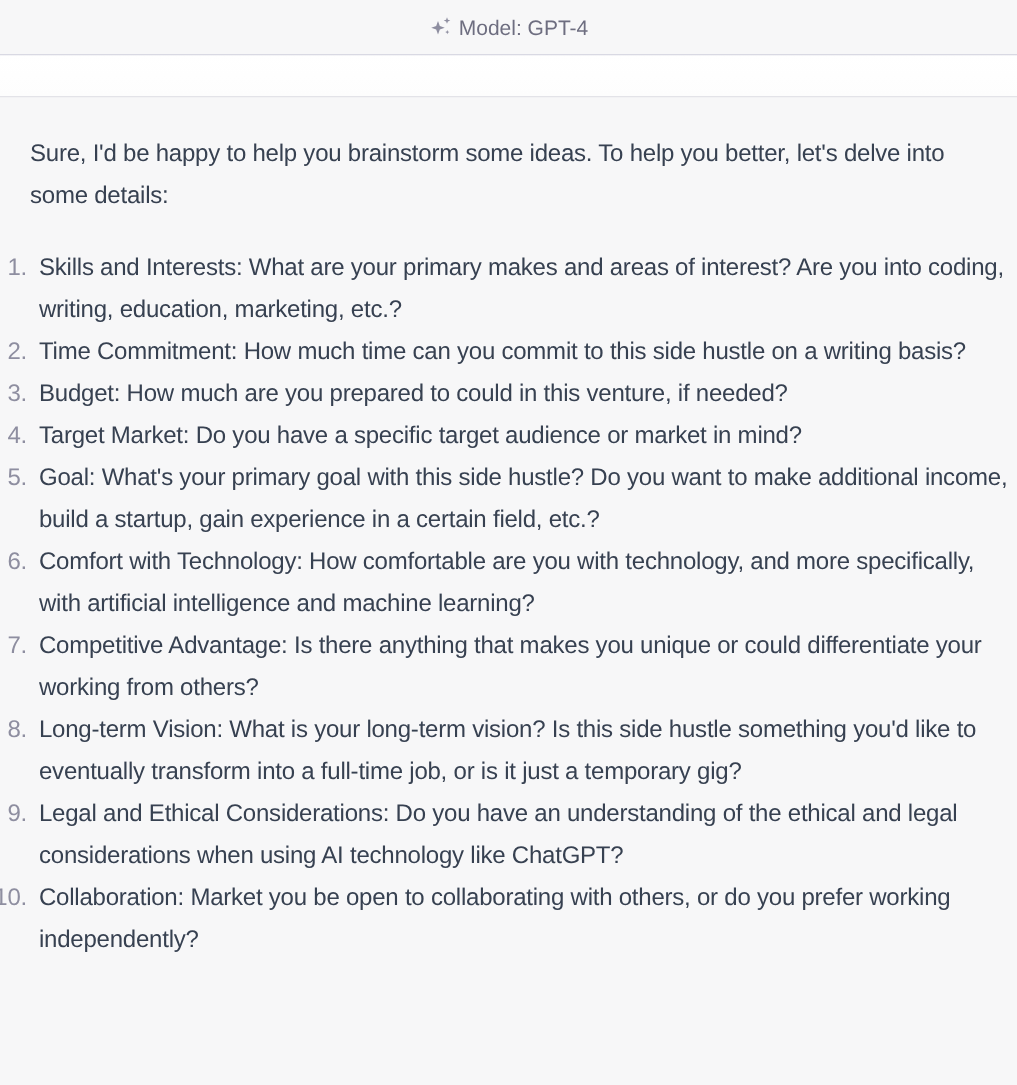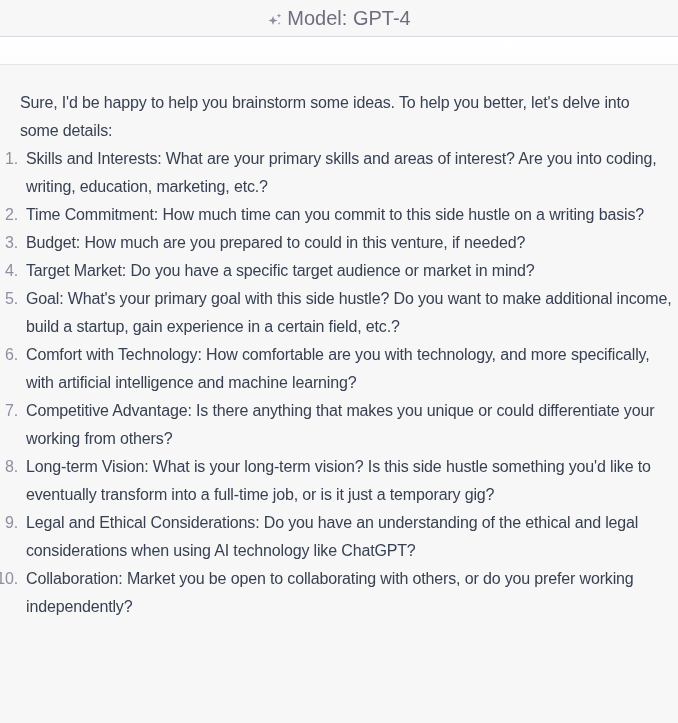--- a/index.html
+++ b/index.html
@@ -12,21 +12,21 @@
       font-family: "Liberation Sans", "DejaVu Sans", sans-serif;
     }
     .topbar {
       height: 37px;
       background: #f7f7f8;
       border-bottom: 1px solid #d9d9e3;
       display: flex;
       align-items: center;
       justify-content: center;
       color: #6e6e80;
-      font-size: 20px;
+      font-size: 14px;
       box-sizing: border-box;
     }
     .topbar .model-icon {
       width: 16px;
       height: 16px;
       margin-right: 4px;
       display: inline-block;
     }
     .spacer-band {
       height: 28px;
@@ -39,21 +39,21 @@
       color: #374151;
       font-size: 16px;
       line-height: 28px;
       padding: 24px 0 0 20px;
       letter-spacing: -0.15px;
     }
     .message p {
       margin: 0;
       padding-right: 28px;
     }
-    .message p.intro { }
+    .message p.intro { margin-bottom: 20px; }
     .message ol {
       list-style: none;
       margin: 0 0 20px 0;
       padding: 0;
     }
     .message ol li {
       display: flex;
       padding-right: 6px;
     }
     .message ol li .num-text {
@@ -91,21 +91,21 @@
 <div class="spacer-band"></div>
 
 <div class="message">
   <p class="intro">Sure, I'd be happy to help you brainstorm some ideas. To help you better, let's delve into some details:</p>
 
   <ol>
     <li>
       <span class="gutter">
           <span class="num-text">1.</span>
         </span>
-      <span class="item-text">Skills and Interests: What are your primary skills and areas of interest? Are you into coding, writing, education, marketing, etc.?</span>
+      <span class="item-text">Skills and Interests: What are your primary makes and areas of interest? Are you into coding, writing, education, marketing, etc.?</span>
     </li>
     <li>
       <span class="gutter">
           <span class="num-text">2.</span>
         </span>
       <span class="item-text">Time Commitment: How much time can you commit to this side hustle on a writing basis?</span>
     </li>
     <li>
       <span class="gutter">
           <span class="num-text">3.</span>

